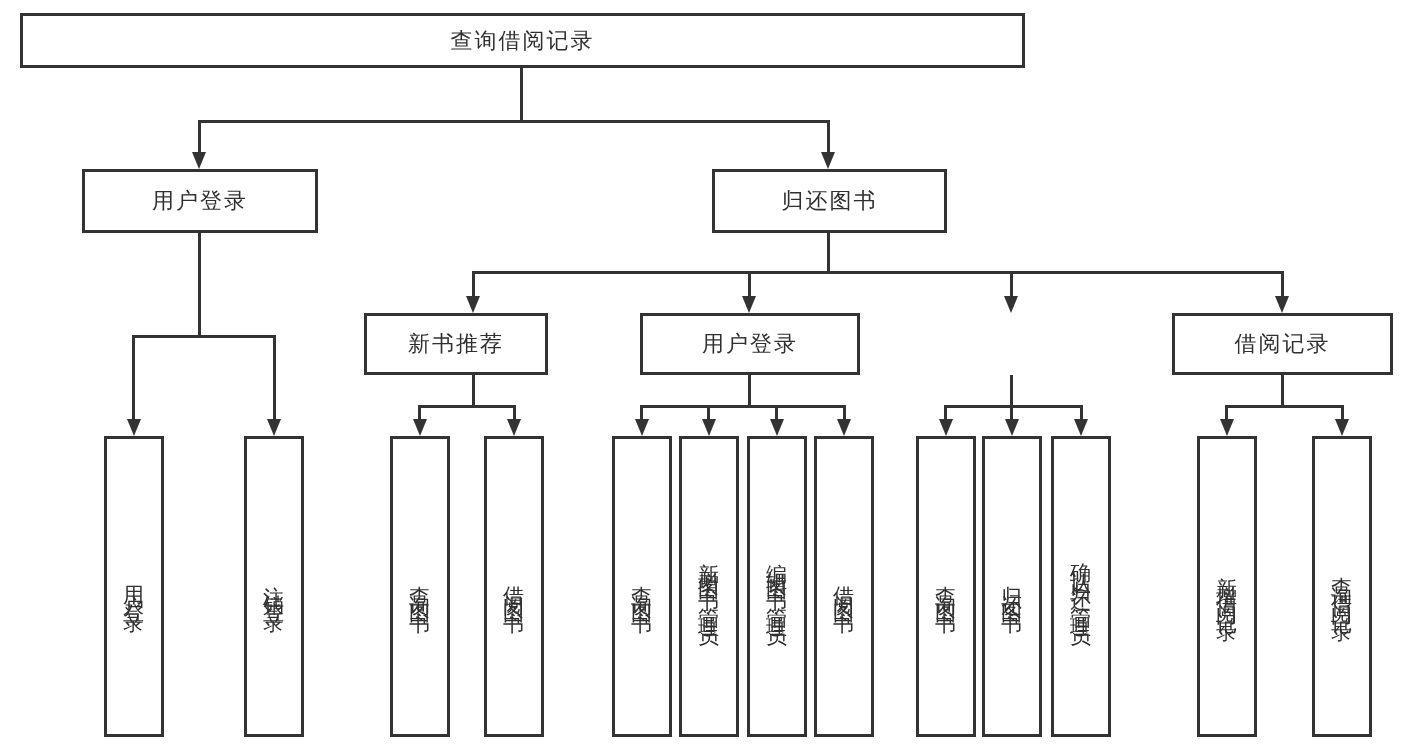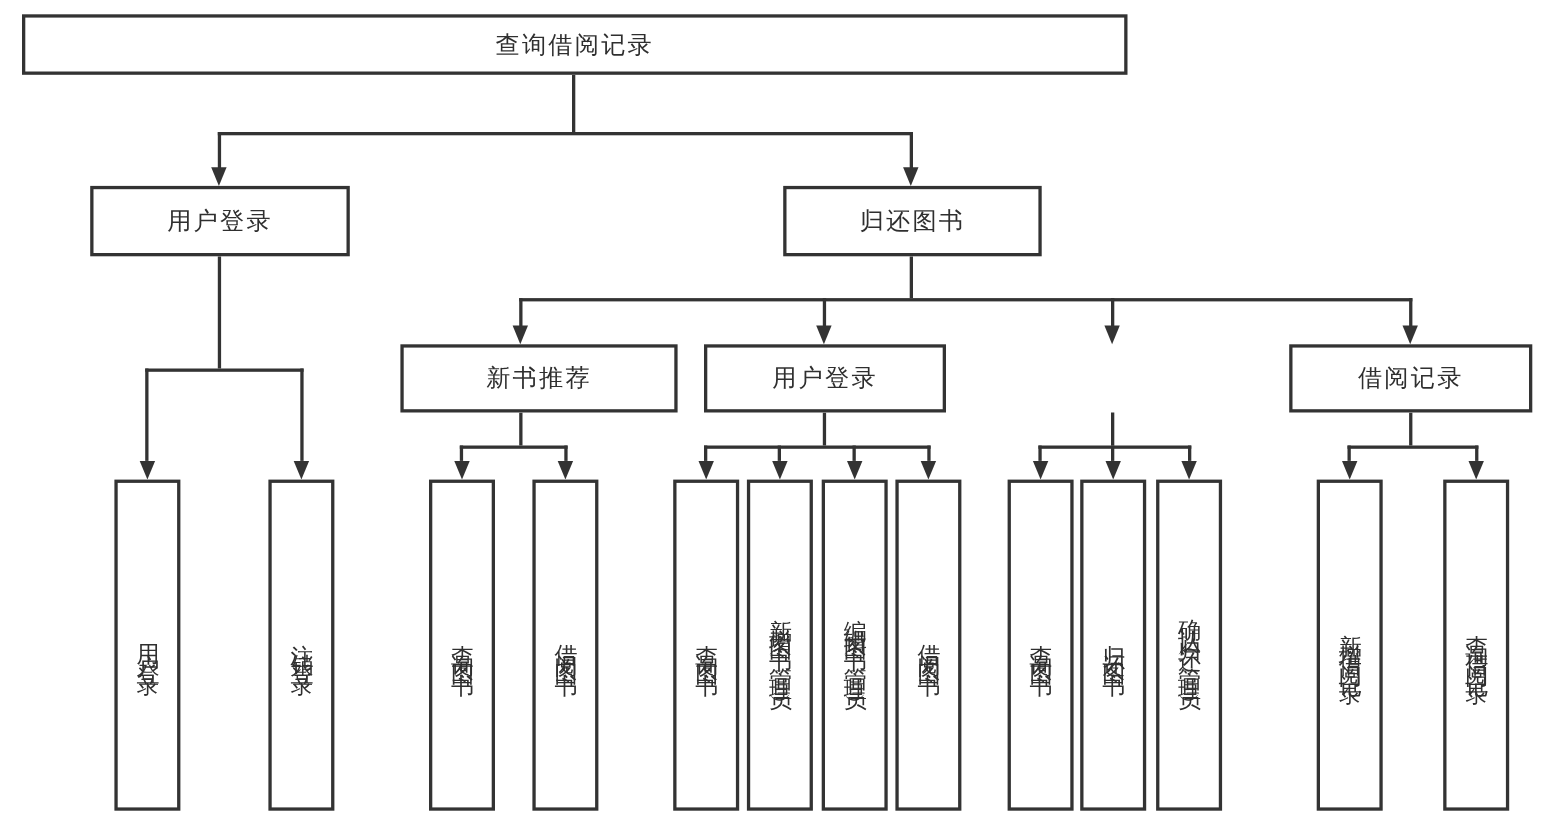--- a/index.html
+++ b/index.html
@@ -35,21 +35,21 @@
     writing-mode: vertical-lr;
     font-size: 21px;
     letter-spacing: 9px;
     line-height: 1;
     white-space: nowrap;
   }
   
   .n-root           { left: 20px;  top: 13px;  width: 1005px; height: 55px; }
   .n-user-login     { left: 82px;  top: 169px; width: 236px;  height: 64px; }
   .n-book-mgmt      { left: 712px; top: 169px; width: 235px;  height: 64px; }
-  .n-new-book       { left: 364px; top: 313px; width: 252px;  height: 62px; }
+  .n-new-book       { left: 364px; top: 313px; width: 184px;  height: 62px; }
   .n-book-borrow    { left: 640px; top: 313px; width: 220px;  height: 62px; }
   .n-current-borrow { left: 902px; top: 313px; width: 219px;  height: 62px; }
   .n-borrow-records { left: 1172px;top: 313px; width: 221px;  height: 62px; }
   
   .leaf { top: 436px; height: 301px; }
   .n-leaf-user-login  { left: 104px;  width: 60px; }
   .n-leaf-logout      { left: 244px;  width: 60px; }
   .n-leaf-query1      { left: 390px;  width: 60px; }
   .n-leaf-borrow1     { left: 484px;  width: 60px; }
   .n-leaf-query2      { left: 612px;  width: 60px; }

